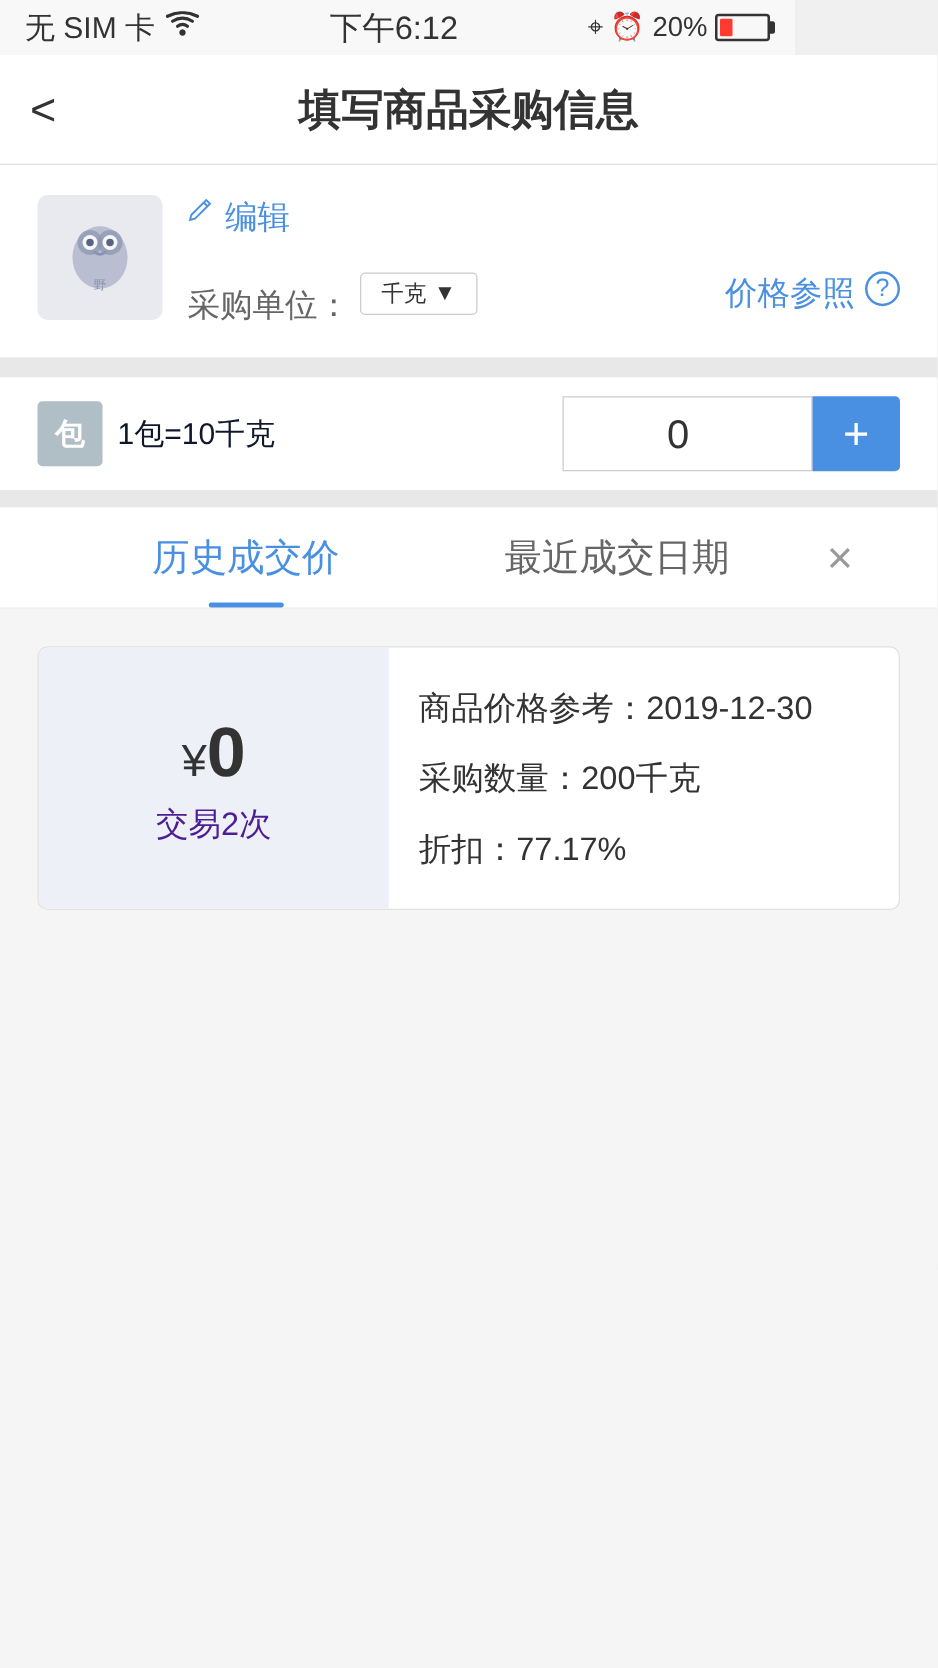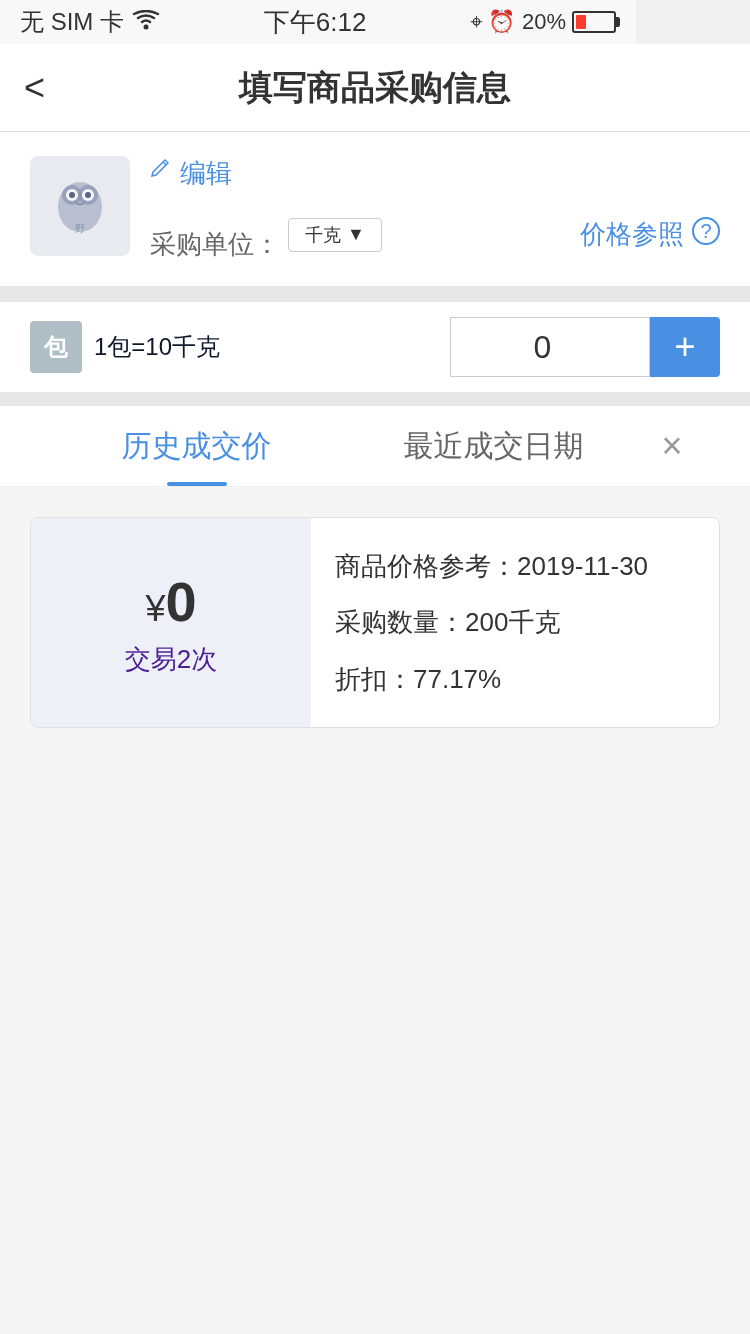--- a/index.html
+++ b/index.html
@@ -472,21 +472,21 @@
 
     <div class="price-card-left">
       <div class="price-amount">
         <span class="price-currency">¥</span><span>0</span>
       </div>
       <div class="price-trades">交易2次</div>
     </div>
 
     <div class="price-card-right">
       <div class="price-detail-row">
-        <span>商品价格参考：</span><span>2019-11-30</span>
+        <span>商品价格参考：</span><span>2019-12-30</span>
       </div>
       <div class="price-detail-row">
         <span>采购数量：</span><span>200千克</span>
       </div>
       <div class="price-detail-row">
         <span>折扣：</span><span>77.17%</span>
       </div>
     </div>
   </div>
 </div>

